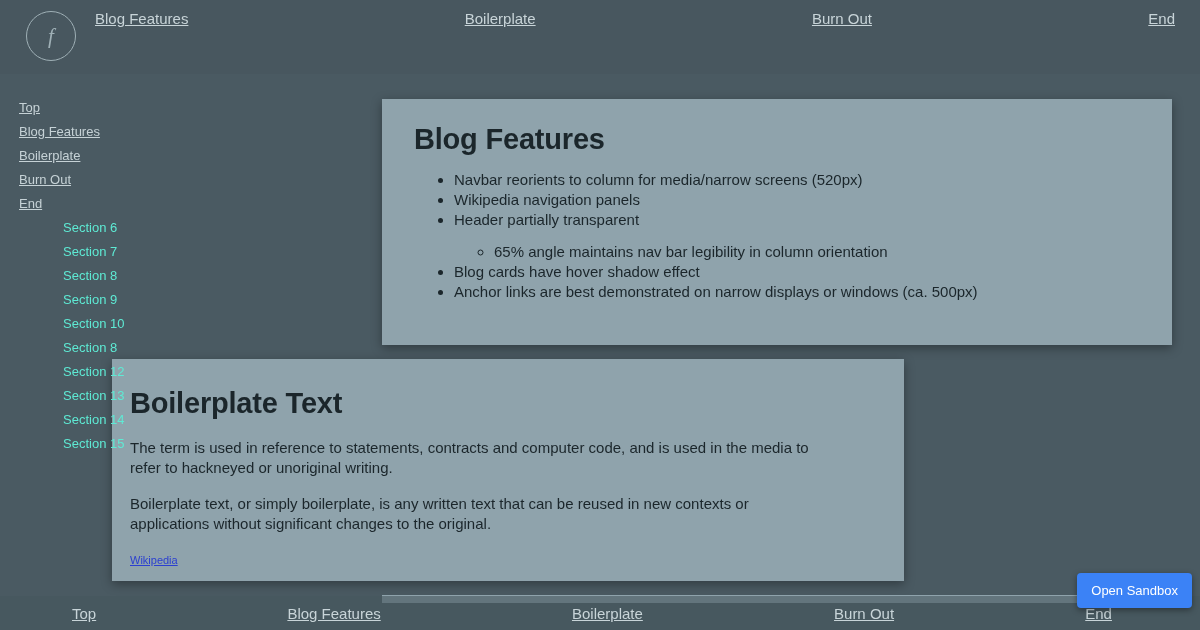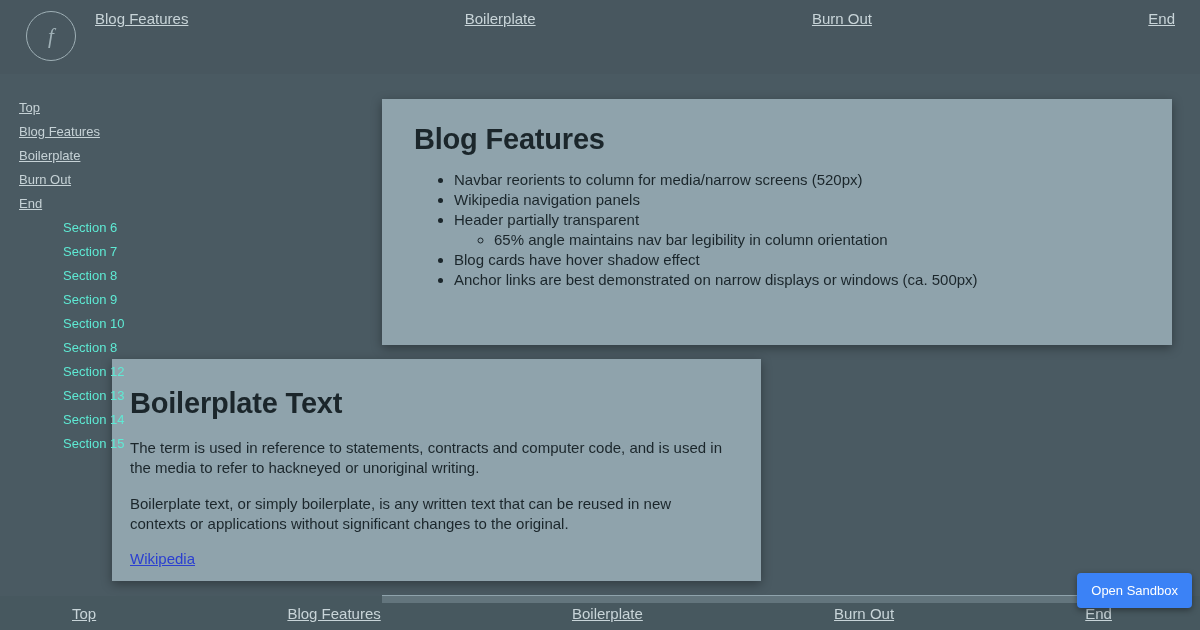--- a/index.html
+++ b/index.html
@@ -98,21 +98,21 @@
   .card-features {
     left: 382px;
     top: 99px;
     width: 790px;
     height: 246px;
     padding: 24px 32px 20px 16px;
   }
   .card-boiler {
     left: 112px;
     top: 359px;
-    width: 649px;
+    width: 792px;
     height: 222px;
     padding: 28px 32px 20px 18px;
   }
   .card h2 {
     margin: 0;
     font-size: 29px;
     font-weight: bold;
     color: #1b262b;
     letter-spacing: -0.2px;
   }
@@ -130,31 +130,31 @@
   }
   .card ul li {
     font-size: 15px;
     line-height: 20px;
     color: #1b262b;
     margin-bottom: 0;
   }
   .card ul ul {
     padding-left: 40px;
     list-style-type: circle;
-    margin-top: 0;
+    margin-top: 12px;
   }
   .card p {
     margin: 0 0 16px 0;
     font-size: 15px;
     line-height: 20px;
     color: #1b262b;
     max-width: 690px;
   }
   .card a.wiki {
-    font-size: 15px;
+    font-size: 11px;
     color: #2b3fd0;
     text-decoration: underline;
   }
 
   
   .bottom-strip {
     position: absolute;
     left: 382px;
     top: 595px;
     width: 790px;

